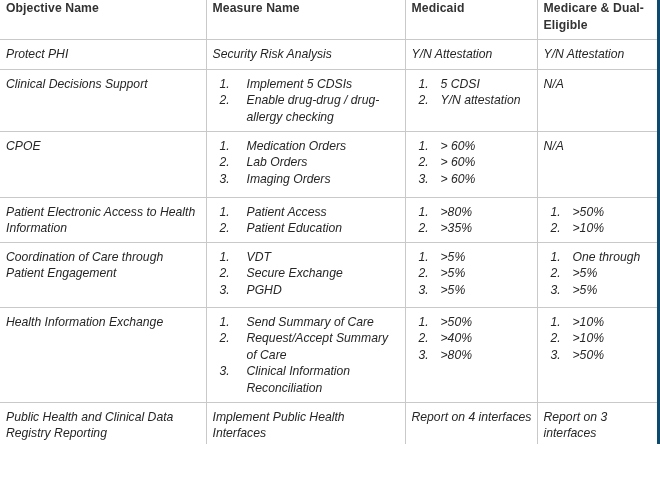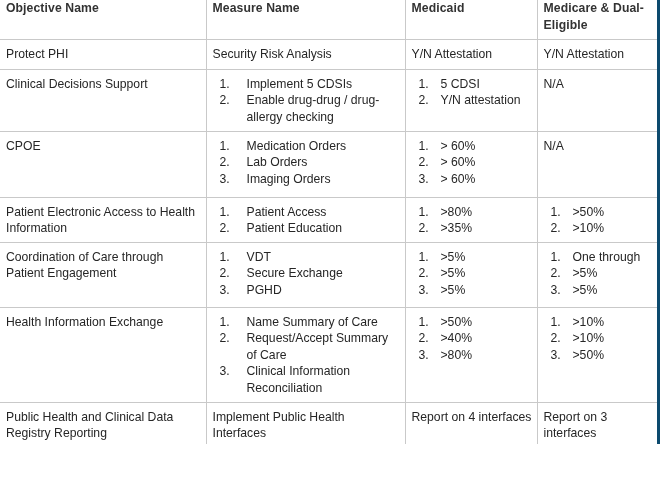--- a/index.html
+++ b/index.html
@@ -37,21 +37,21 @@
       overflow: hidden;
     }
     .tbl tr > :first-child { border-left: none; }
     .tbl tr > :last-child { border-right: 6px solid #0c4a6e; }
     .tbl thead tr th { border-top: none; }
     .tbl th {
       font-weight: bold;
       color: #333333;
       letter-spacing: 0.1px;
     }
-    .tbl td { padding-top: 6px; }
+    .tbl td { padding-top: 6px; font-style: italic; }
     .hdr-row { height: 39px; }
     .row-phi { height: 30px; }
     .row-cds { height: 62px; }
     .row-cpoe { height: 66px; }
     .row-erx { height: 31px; }
     .row-pea { height: 45px; }
     .row-coc { height: 65px; }
     .row-hie { height: 95px; }
     .row-ph { height: 42px; }
     .tbl tbody tr:last-child td { border-bottom: none; }
@@ -181,21 +181,21 @@
           <li><span class="num">2.</span><span>&gt;5%</span></li>
           <li><span class="num">3.</span><span>&gt;5%</span></li>
         </ol>
       </td>
     </tr>
 
     <tr class="row-hie">
       <td>Health Information Exchange</td>
       <td class="c2">
         <ol class="numlist">
-          <li><span class="num">1.</span><span>Name Summary of Care</span></li>
+          <li><span class="num">1.</span><span>Send Summary of Care</span></li>
           <li><span class="num">2.</span><span>Request/Accept Summary of Care</span></li>
           <li><span class="num">3.</span><span>Clinical Information Reconciliation</span></li>
         </ol>
       </td>
       <td class="c3">
         <ol class="numlist">
           <li><span class="num">1.</span><span>&gt;50%</span></li>
           <li><span class="num">2.</span><span>&gt;40%</span></li>
           <li><span class="num">3.</span><span>&gt;80%</span></li>
         </ol>

